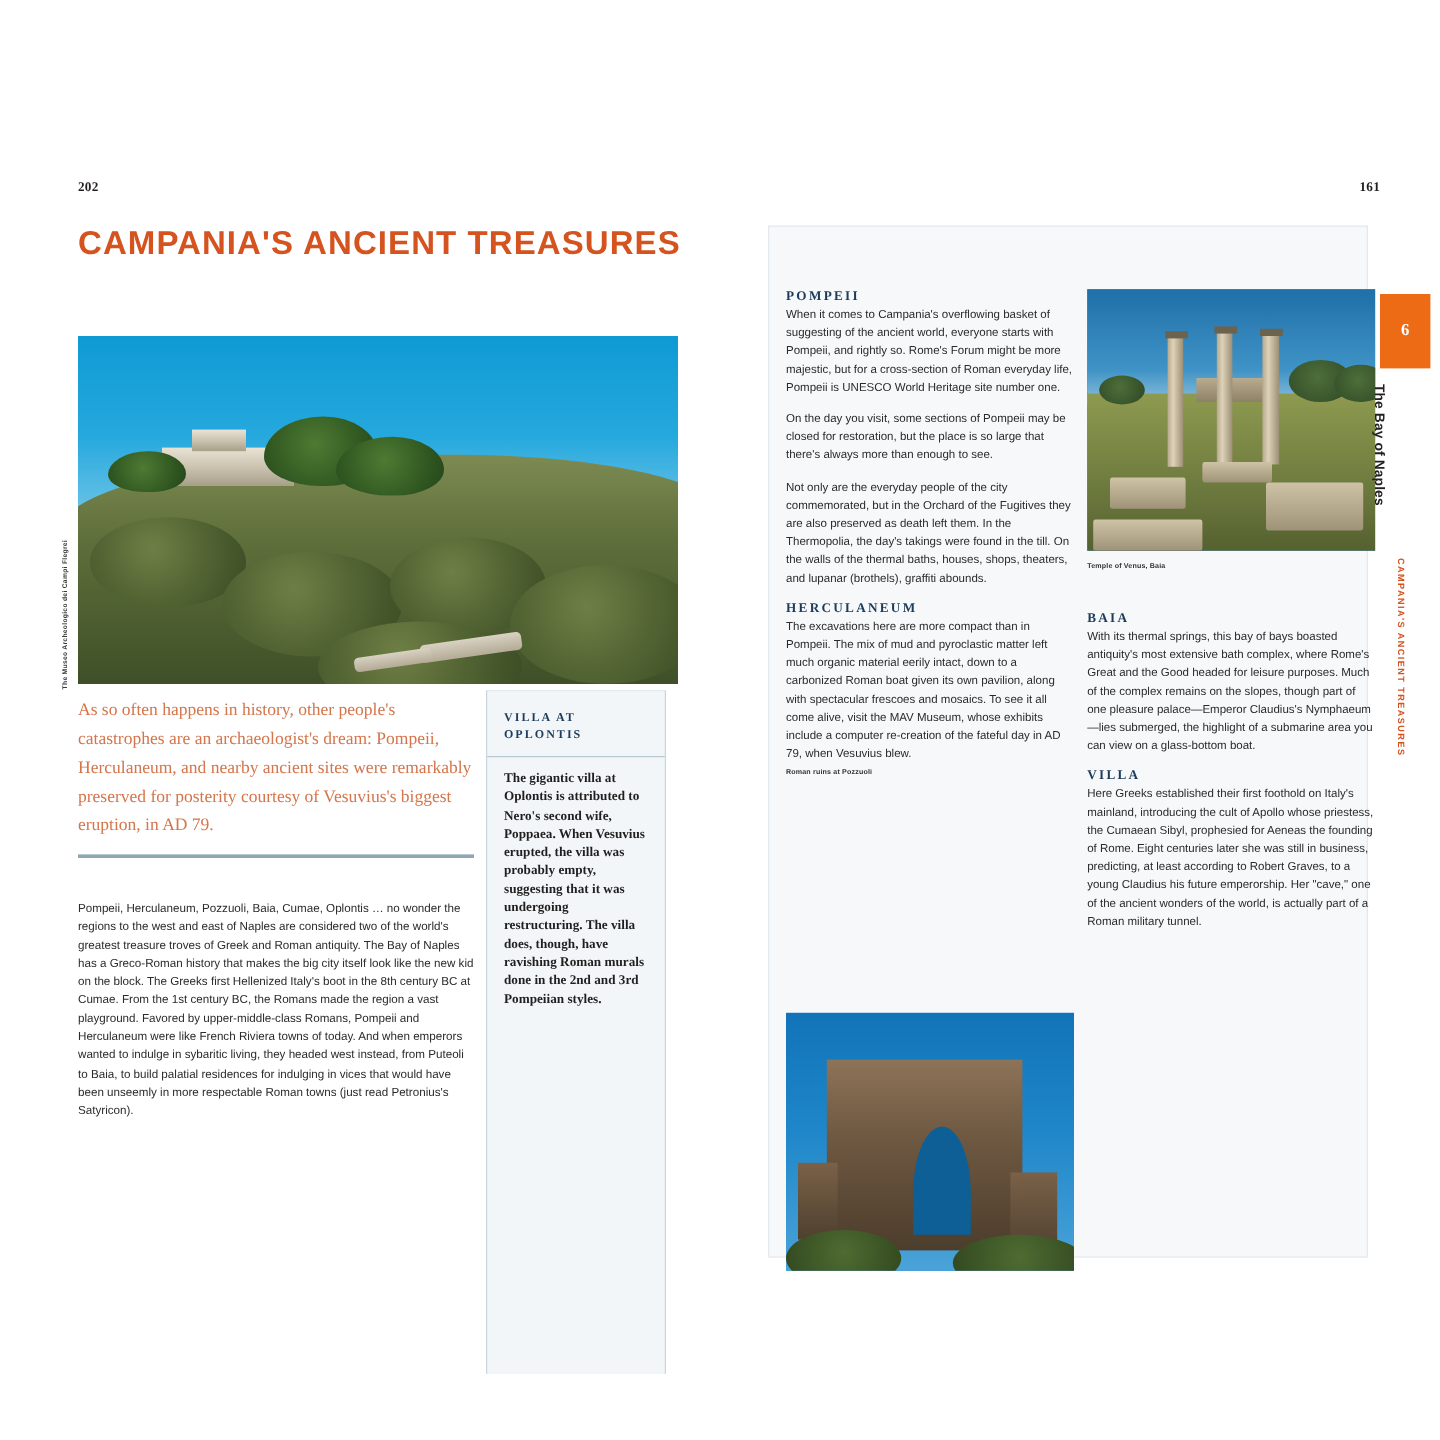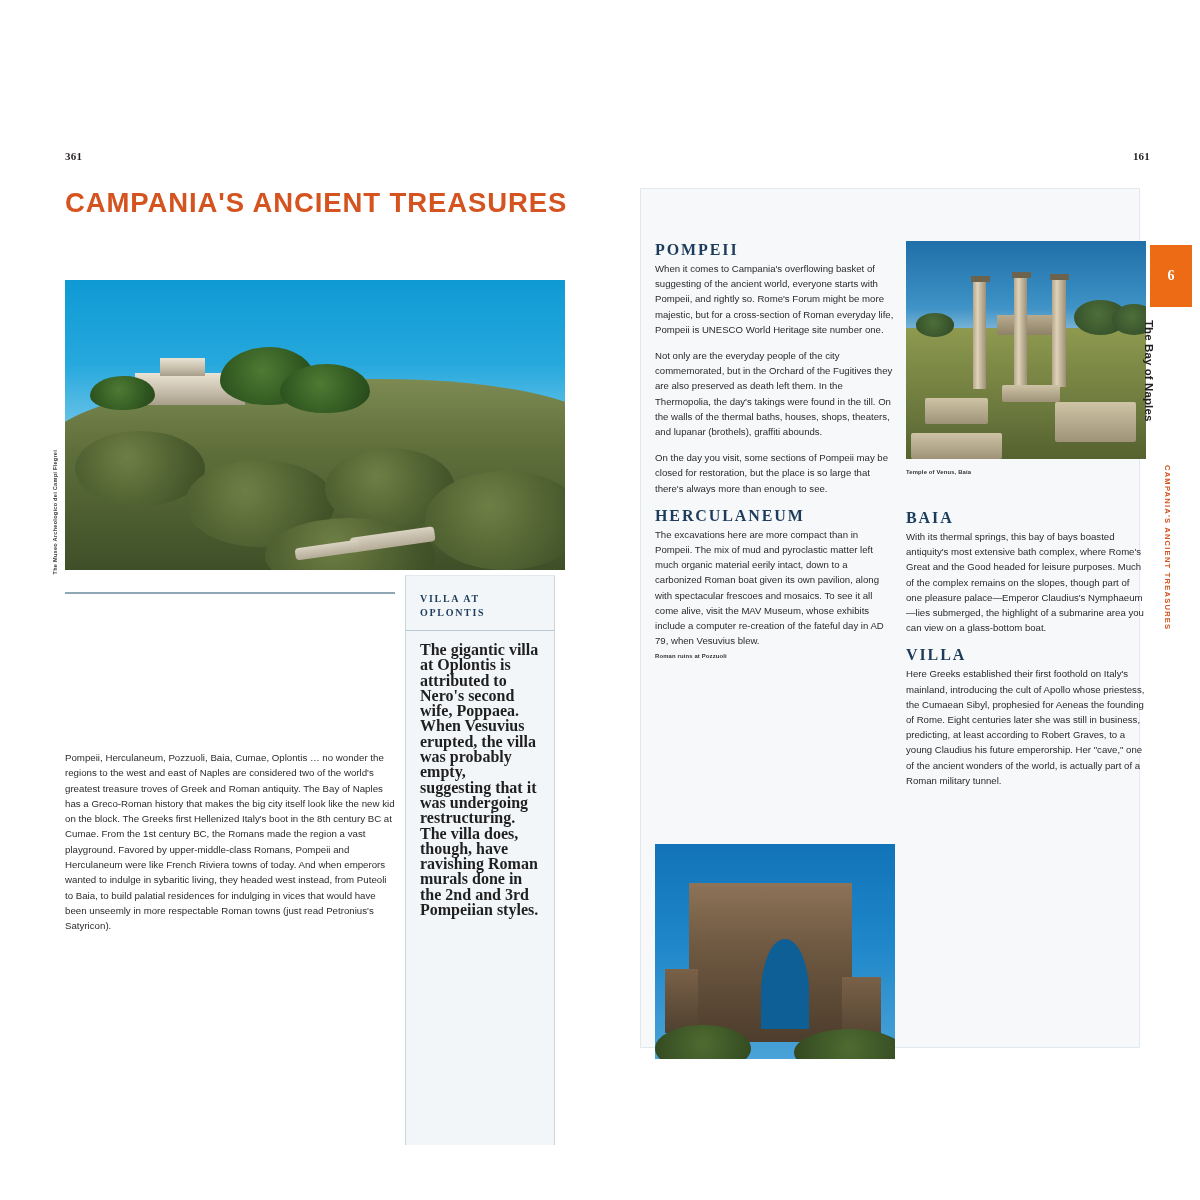--- a/index.html
+++ b/index.html
@@ -158,21 +158,21 @@
   }
   .sidebar-divider {
     margin: 10px 0 0 0;
     height: 1px;
     background: #b9c9d4;
   }
   .sidebar-body {
     padding: 11px 14px 0 14px;
     font-family: "Liberation Serif", serif;
     font-weight: bold;
-    font-size: 16px;
+    font-size: 11px;
     line-height: 15.3px;
     color: #1f1f1f;
   }
 
   
   .page-right {
     position: absolute;
     left: 640px; top: 150px;
     width: 510px; height: 900px;
   }
@@ -192,21 +192,21 @@
     width: 240px;
   }
   .col-b {
     position: absolute;
     left: 265px; top: 52px;
     width: 240px;
   }
   .sec-head {
     font-family: "Liberation Serif", serif;
     font-weight: bold;
-    font-size: 16px;
+    font-size: 11px;
     letter-spacing: 1.9px;
     color: #1d3c5c;
     margin: 0 0 2px 0;
   }
   .sec-head.spaced { margin-top: 13px; }
   .sec-p {
     font-size: 9.6px;
     line-height: 15.2px;
     color: #2b2b2b;
     margin: 0 0 11px 0;
@@ -298,21 +298,21 @@
     letter-spacing: 1.2px;
   }
 </style>
 </head>
 <body>
 
 <div id="spread">
 
   <div class="page-left">
 
-    <div class="folio folio-left">361</div>
+    <div class="folio folio-left">202</div>
 
     <div class="headline">CAMPANIA'S ANCIENT TREASURES</div>
 
     <div class="hero-photo">
       <div class="hero-sky"></div>
       <div class="hero-cloud" style="left:62%; top:40%; width:17%; height:8%;"></div>
       <div class="hero-cloud" style="left:80%; top:46%; width:13%; height:6%;"></div>
       <div class="hero-cloud" style="left:50%; top:46%; width:10%; height:4%;"></div>
       <div class="hero-sea"></div>
       <div class="hero-hill"></div>
@@ -326,20 +326,21 @@
       <div class="hero-scrub" style="left:52%; top:58%; width:26%; height:28%;"></div>
       <div class="hero-scrub" style="left:72%; top:66%; width:32%; height:34%;"></div>
       <div class="hero-scrub" style="left:40%; top:82%; width:34%; height:26%;"></div>
       <div class="hero-rocks" style="left:57%; top:87%; width:17%; height:5%;"></div>
       <div class="hero-rocks" style="left:46%; top:91%; width:13%; height:4%;"></div>
     </div>
 
     <div class="side-credit">The Museo Archeologico dei Campi Flegrei</div>
 
     <div class="intro-block">
+      <div class="intro-text">As so often happens in history, other people's catastrophes are an archaeologist's dream: Pompeii, Herculaneum, and nearby ancient sites were remarkably preserved for posterity courtesy of Vesuvius's biggest eruption, in AD 79.</div>
       <div class="rule"></div>
     </div>
 
     <div class="body-col">Pompeii, Herculaneum, Pozzuoli, Baia, Cumae, Oplontis … no wonder the regions to the west and east of Naples are considered two of the world's greatest treasure troves of Greek and Roman antiquity. The Bay of Naples has a Greco-Roman history that makes the big city itself look like the new kid on the block. The Greeks first Hellenized Italy's boot in the 8th century BC at Cumae. From the 1st century BC, the Romans made the region a vast playground. Favored by upper-middle-class Romans, Pompeii and Herculaneum were like French Riviera towns of today. And when emperors wanted to indulge in sybaritic living, they headed west instead, from Puteoli to Baia, to build palatial residences for indulging in vices that would have been unseemly in more respectable Roman towns (just read Petronius's Satyricon).</div>
 
     <div class="sidebar-box">
       <div class="sidebar-title">VILLA AT OPLONTIS</div>
       <div class="sidebar-divider"></div>
       <div class="sidebar-body">The gigantic villa at Oplontis is attributed to Nero's second wife, Poppaea. When Vesuvius erupted, the villa was probably empty, suggesting that it was undergoing restructuring. The villa does, though, have ravishing Roman murals done in the 2nd and 3rd Pompeiian styles.</div>
     </div>
@@ -347,22 +348,22 @@
 
   <div class="page-right">
 
     <div class="folio folio-right">161</div>
 
     <div class="right-panel">
 
       <div class="col-a">
         <div class="sec-head">POMPEII</div>
         <p class="sec-p">When it comes to Campania's overflowing basket of suggesting of the ancient world, everyone starts with Pompeii, and rightly so. Rome's Forum might be more majestic, but for a cross-section of Roman everyday life, Pompeii is UNESCO World Heritage site number one.</p>
+        <p class="sec-p">On the day you visit, some sections of Pompeii may be closed for restoration, but the place is so large that there's always more than enough to see.</p>
         <p class="sec-p">Not only are the everyday people of the city commemorated, but in the Orchard of the Fugitives they are also preserved as death left them. In the Thermopolia, the day's takings were found in the till. On the walls of the thermal baths, houses, shops, theaters, and lupanar (brothels), graffiti abounds.</p>
-        <p class="sec-p">On the day you visit, some sections of Pompeii may be closed for restoration, but the place is so large that there's always more than enough to see.</p>
 
         <div class="sec-head">HERCULANEUM</div>
         <p class="sec-p tight">The excavations here are more compact than in Pompeii. The mix of mud and pyroclastic matter left much organic material eerily intact, down to a carbonized Roman boat given its own pavilion, along with spectacular frescoes and mosaics. To see it all come alive, visit the MAV Museum, whose exhibits include a computer re-creation of the fateful day in AD 79, when Vesuvius blew.</p>
 
         <p class="photo-caption">Roman ruins at Pozzuoli</p>
       </div>
 
       <div class="photo-venus">
         <div class="pv-sky"></div>
         <div class="pv-ground"></div>

